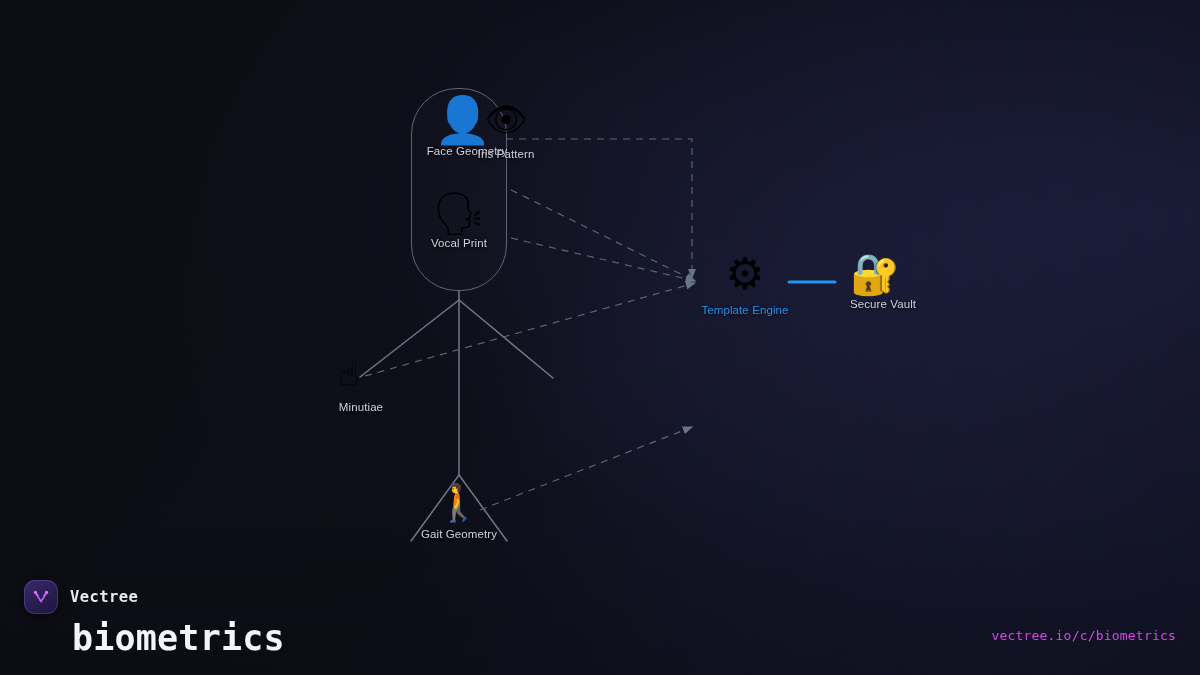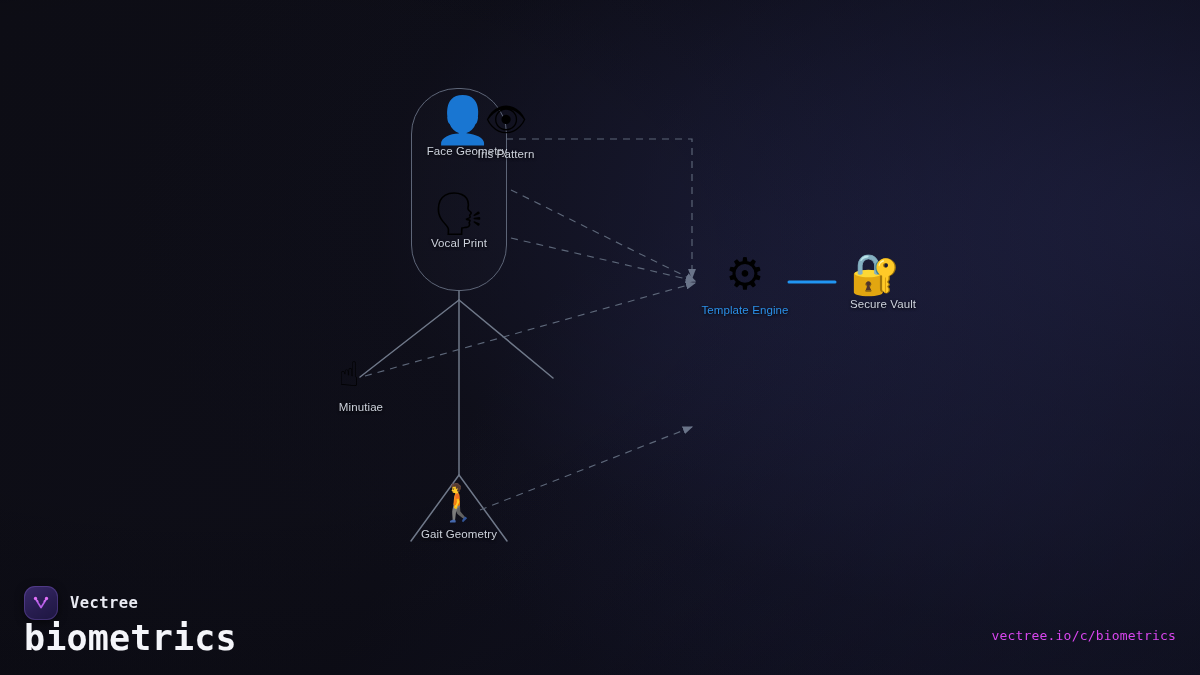--- a/index.html
+++ b/index.html
@@ -69,20 +69,21 @@
     box-sizing: border-box;
   }
 
   
   .brand {
     position: absolute;
     left: 24px;
     bottom: 18px;
     display: flex;
     flex-direction: column;
+    gap: 6px;
   }
   .brand-row {
     display: flex;
     align-items: center;
     gap: 12px;
   }
   .logo-mark {
     width: 34px;
     height: 34px;
     border-radius: 11px;
@@ -99,20 +100,21 @@
     color: #e9eaf2;
     letter-spacing: 0.4px;
   }
   .brand-title {
     font-family: "DejaVu Sans Mono", monospace;
     font-size: 35px;
     font-weight: bold;
     color: #f4f5fa;
     letter-spacing: 0.2px;
     line-height: 1.05;
+    margin-left: 48px;
   }
   .url {
     position: absolute;
     right: 24px;
     bottom: 32px;
     font-family: "DejaVu Sans Mono", monospace;
     font-size: 13px;
     color: #d946ef;
     letter-spacing: 0.2px;
   }

